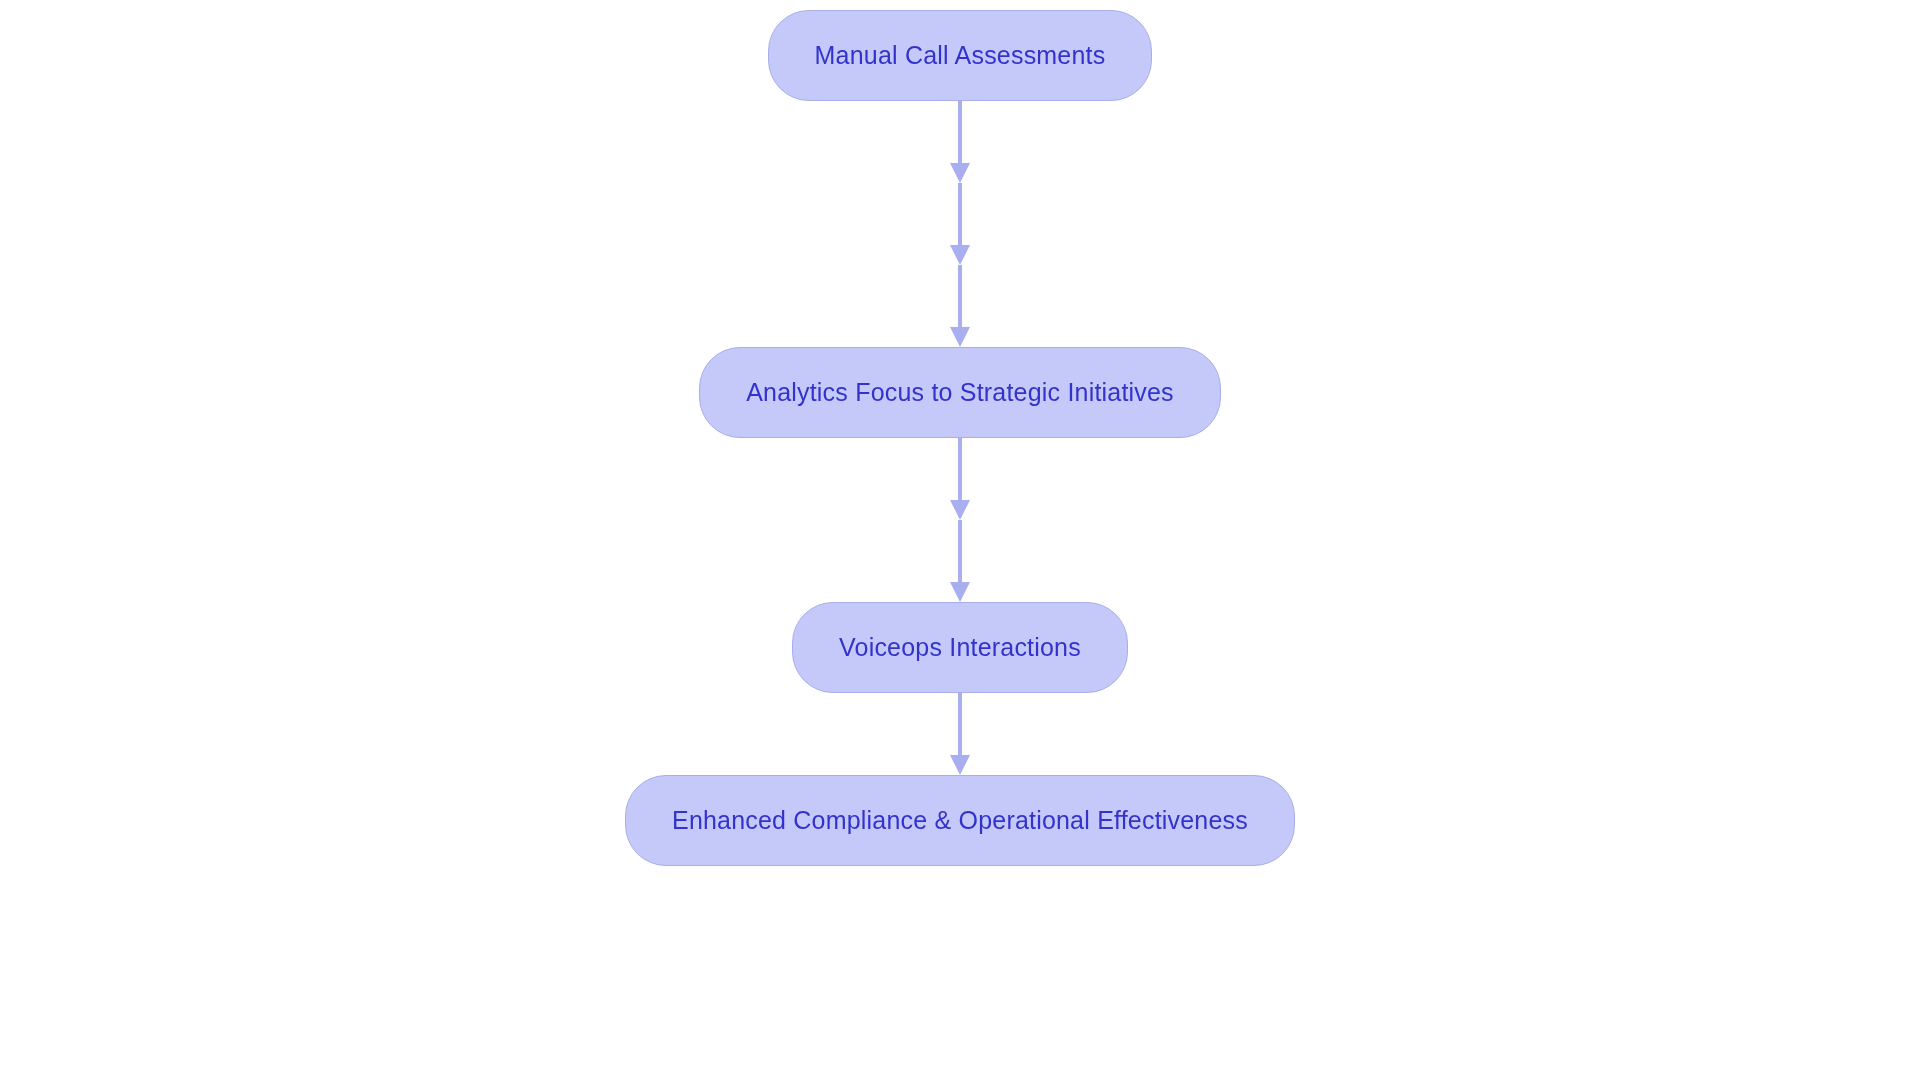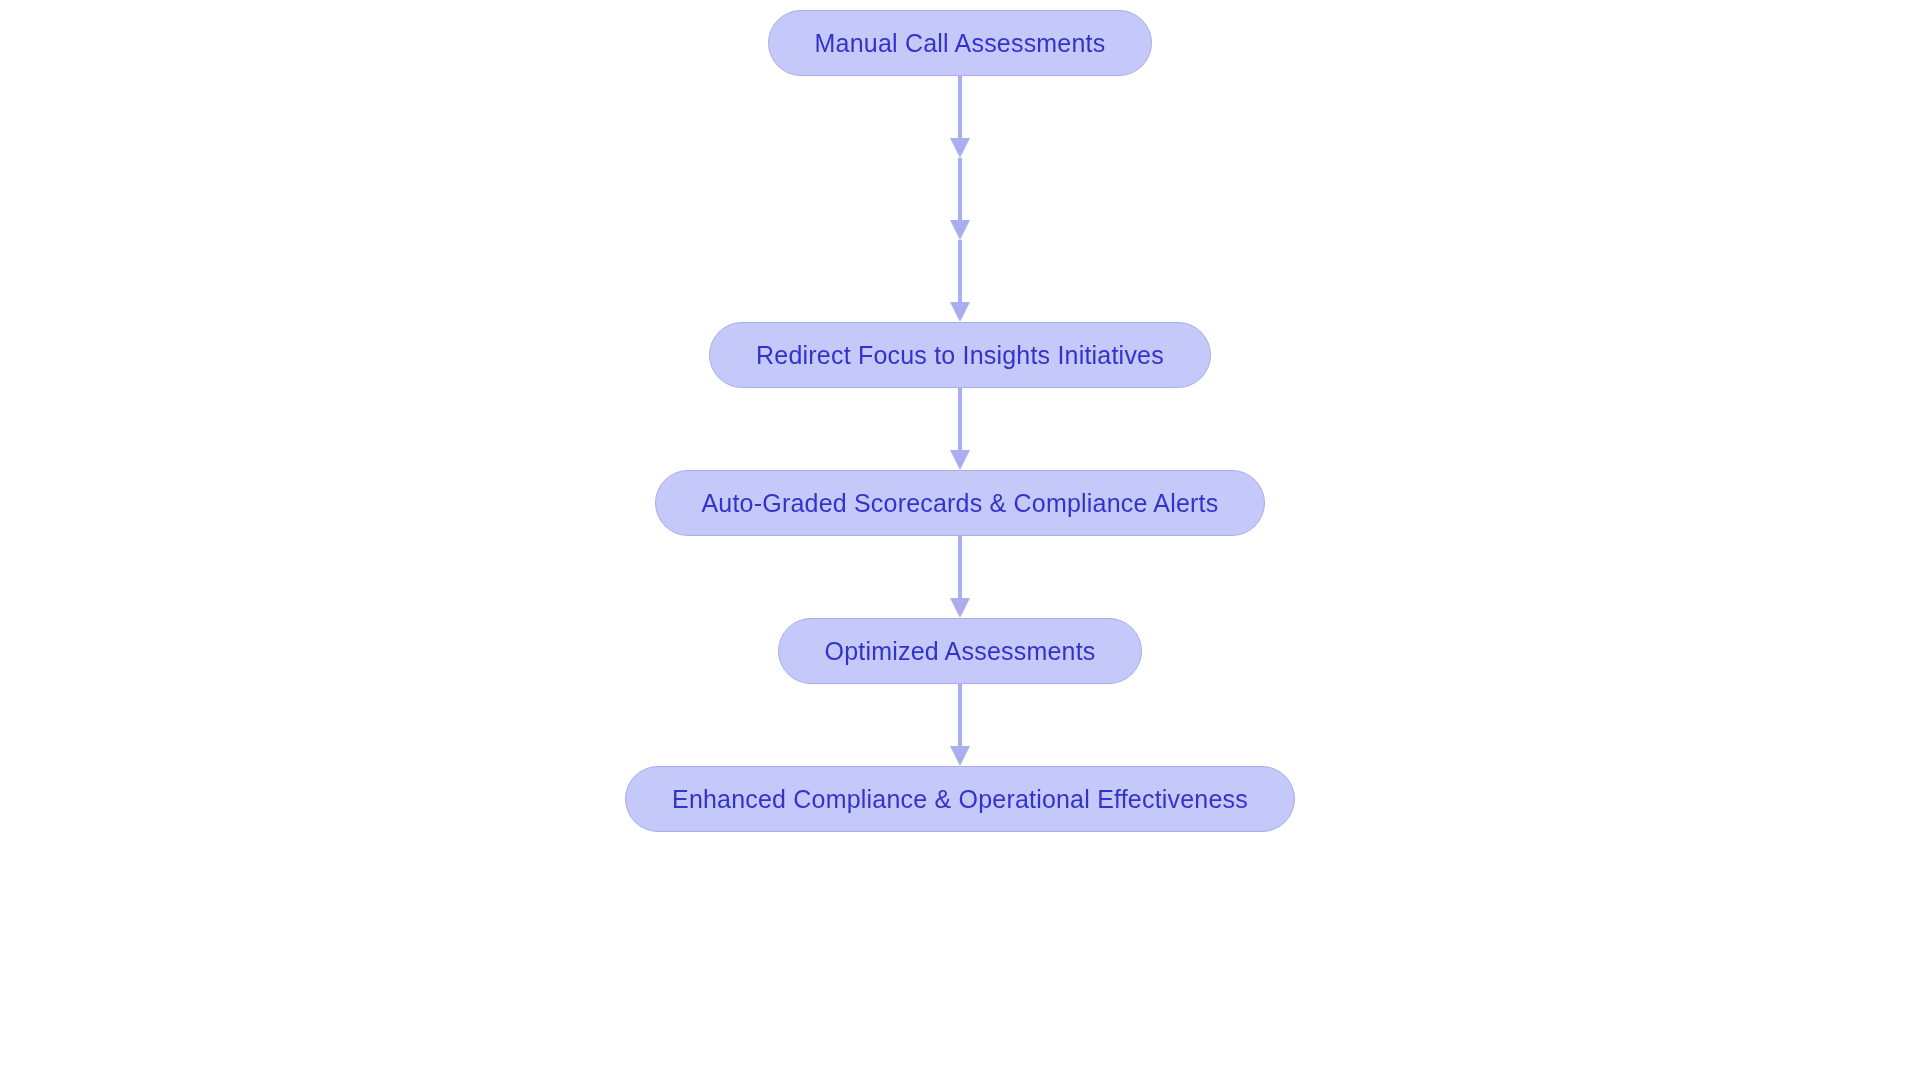--- a/index.html
+++ b/index.html
@@ -21,21 +21,21 @@
     display: flex;
     flex-direction: column;
     align-items: center;
     justify-content: flex-start;
     padding-top: 10px;
     box-sizing: border-box;
   }
 
   .node {
     box-sizing: border-box;
-    height: 66px;
+    height: 91px;
     border-radius: 41px;
     background: #c5c9fa;
     border: 1px solid #a8aee8;
     color: #3333cc;
     display: flex;
     align-items: center;
     justify-content: center;
     font-size: 25px;
     font-weight: 400;
     letter-spacing: 0.2px;
@@ -91,39 +91,36 @@
     <div class="head"></div>
   </div>
 
 
   <div class="connector">
     <div class="stem"></div>
     <div class="head"></div>
   </div>
 
   <div class="node">
-    <span>Redirect Focus to Insights Initiatives</span>
+    <span>Analytics Focus to Strategic Initiatives</span>
   </div>
 
   <div class="connector">
     <div class="stem"></div>
     <div class="head"></div>
   </div>
 
-  <div class="node">
-    <span>Auto-Graded Scorecards &amp; Compliance Alerts</span>
-  </div>
 
   <div class="connector">
     <div class="stem"></div>
     <div class="head"></div>
   </div>
 
   <div class="node">
-    <span>Optimized Assessments</span>
+    <span>Voiceops Interactions</span>
   </div>
 
   <div class="connector">
     <div class="stem"></div>
     <div class="head"></div>
   </div>
 
   <div class="node">
     <span>Enhanced Compliance &amp; Operational Effectiveness</span>
   </div>

